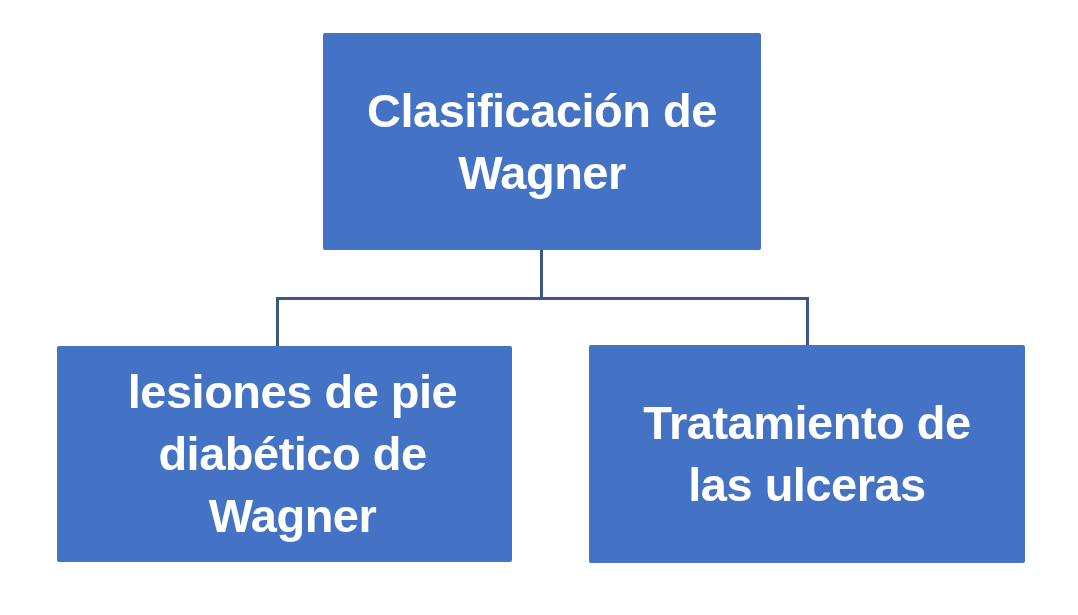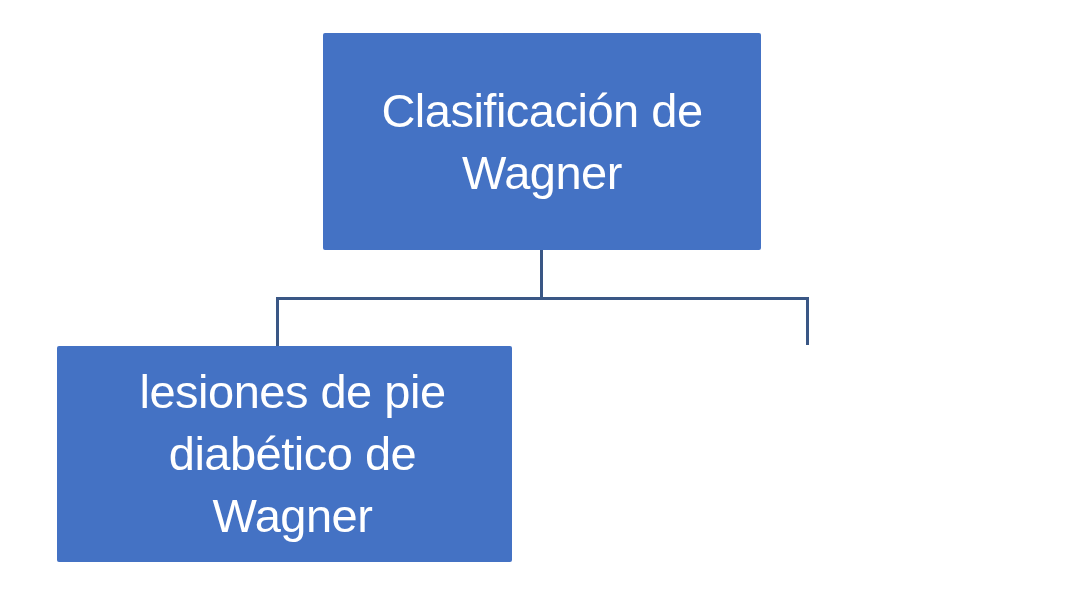--- a/index.html
+++ b/index.html
@@ -19,21 +19,21 @@
     position: absolute;
     background: var(--node-fill, #4472C4);
     color: var(--node-text, #ffffff);
     display: flex;
     align-items: center;
     justify-content: center;
     text-align: center;
     border-radius: 2px;
   }
   .node .label {
-    font-weight: normal;
+    font-weight: bold;
     font-size: 47px;
     line-height: 62px;
     letter-spacing: -0.5px;
     white-space: pre-line;
     padding: 0 8px;
   }
   .node-root  { left: 323px; top: 33px;  width: 438px; height: 217px; }
   .node-left  { left: 57px;  top: 346px; width: 439px; height: 216px; padding-left: 16px; }
   .node-right { left: 589px; top: 345px; width: 436px; height: 218px; }
   .connector {
@@ -59,14 +59,18 @@
   <div class="connector conn-hbar"></div>
   <div class="connector conn-drop-left"></div>
   <div class="connector conn-drop-right"></div>
 
   <div class="node node-left">
     <div class="label">lesiones de pie
 diabético de
 Wagner</div>
   </div>
 
+  <div class="node node-right">
+    <div class="label">Tratamiento de
+las ulceras</div>
+  </div>
 
 </div>
 
 </body></html>

